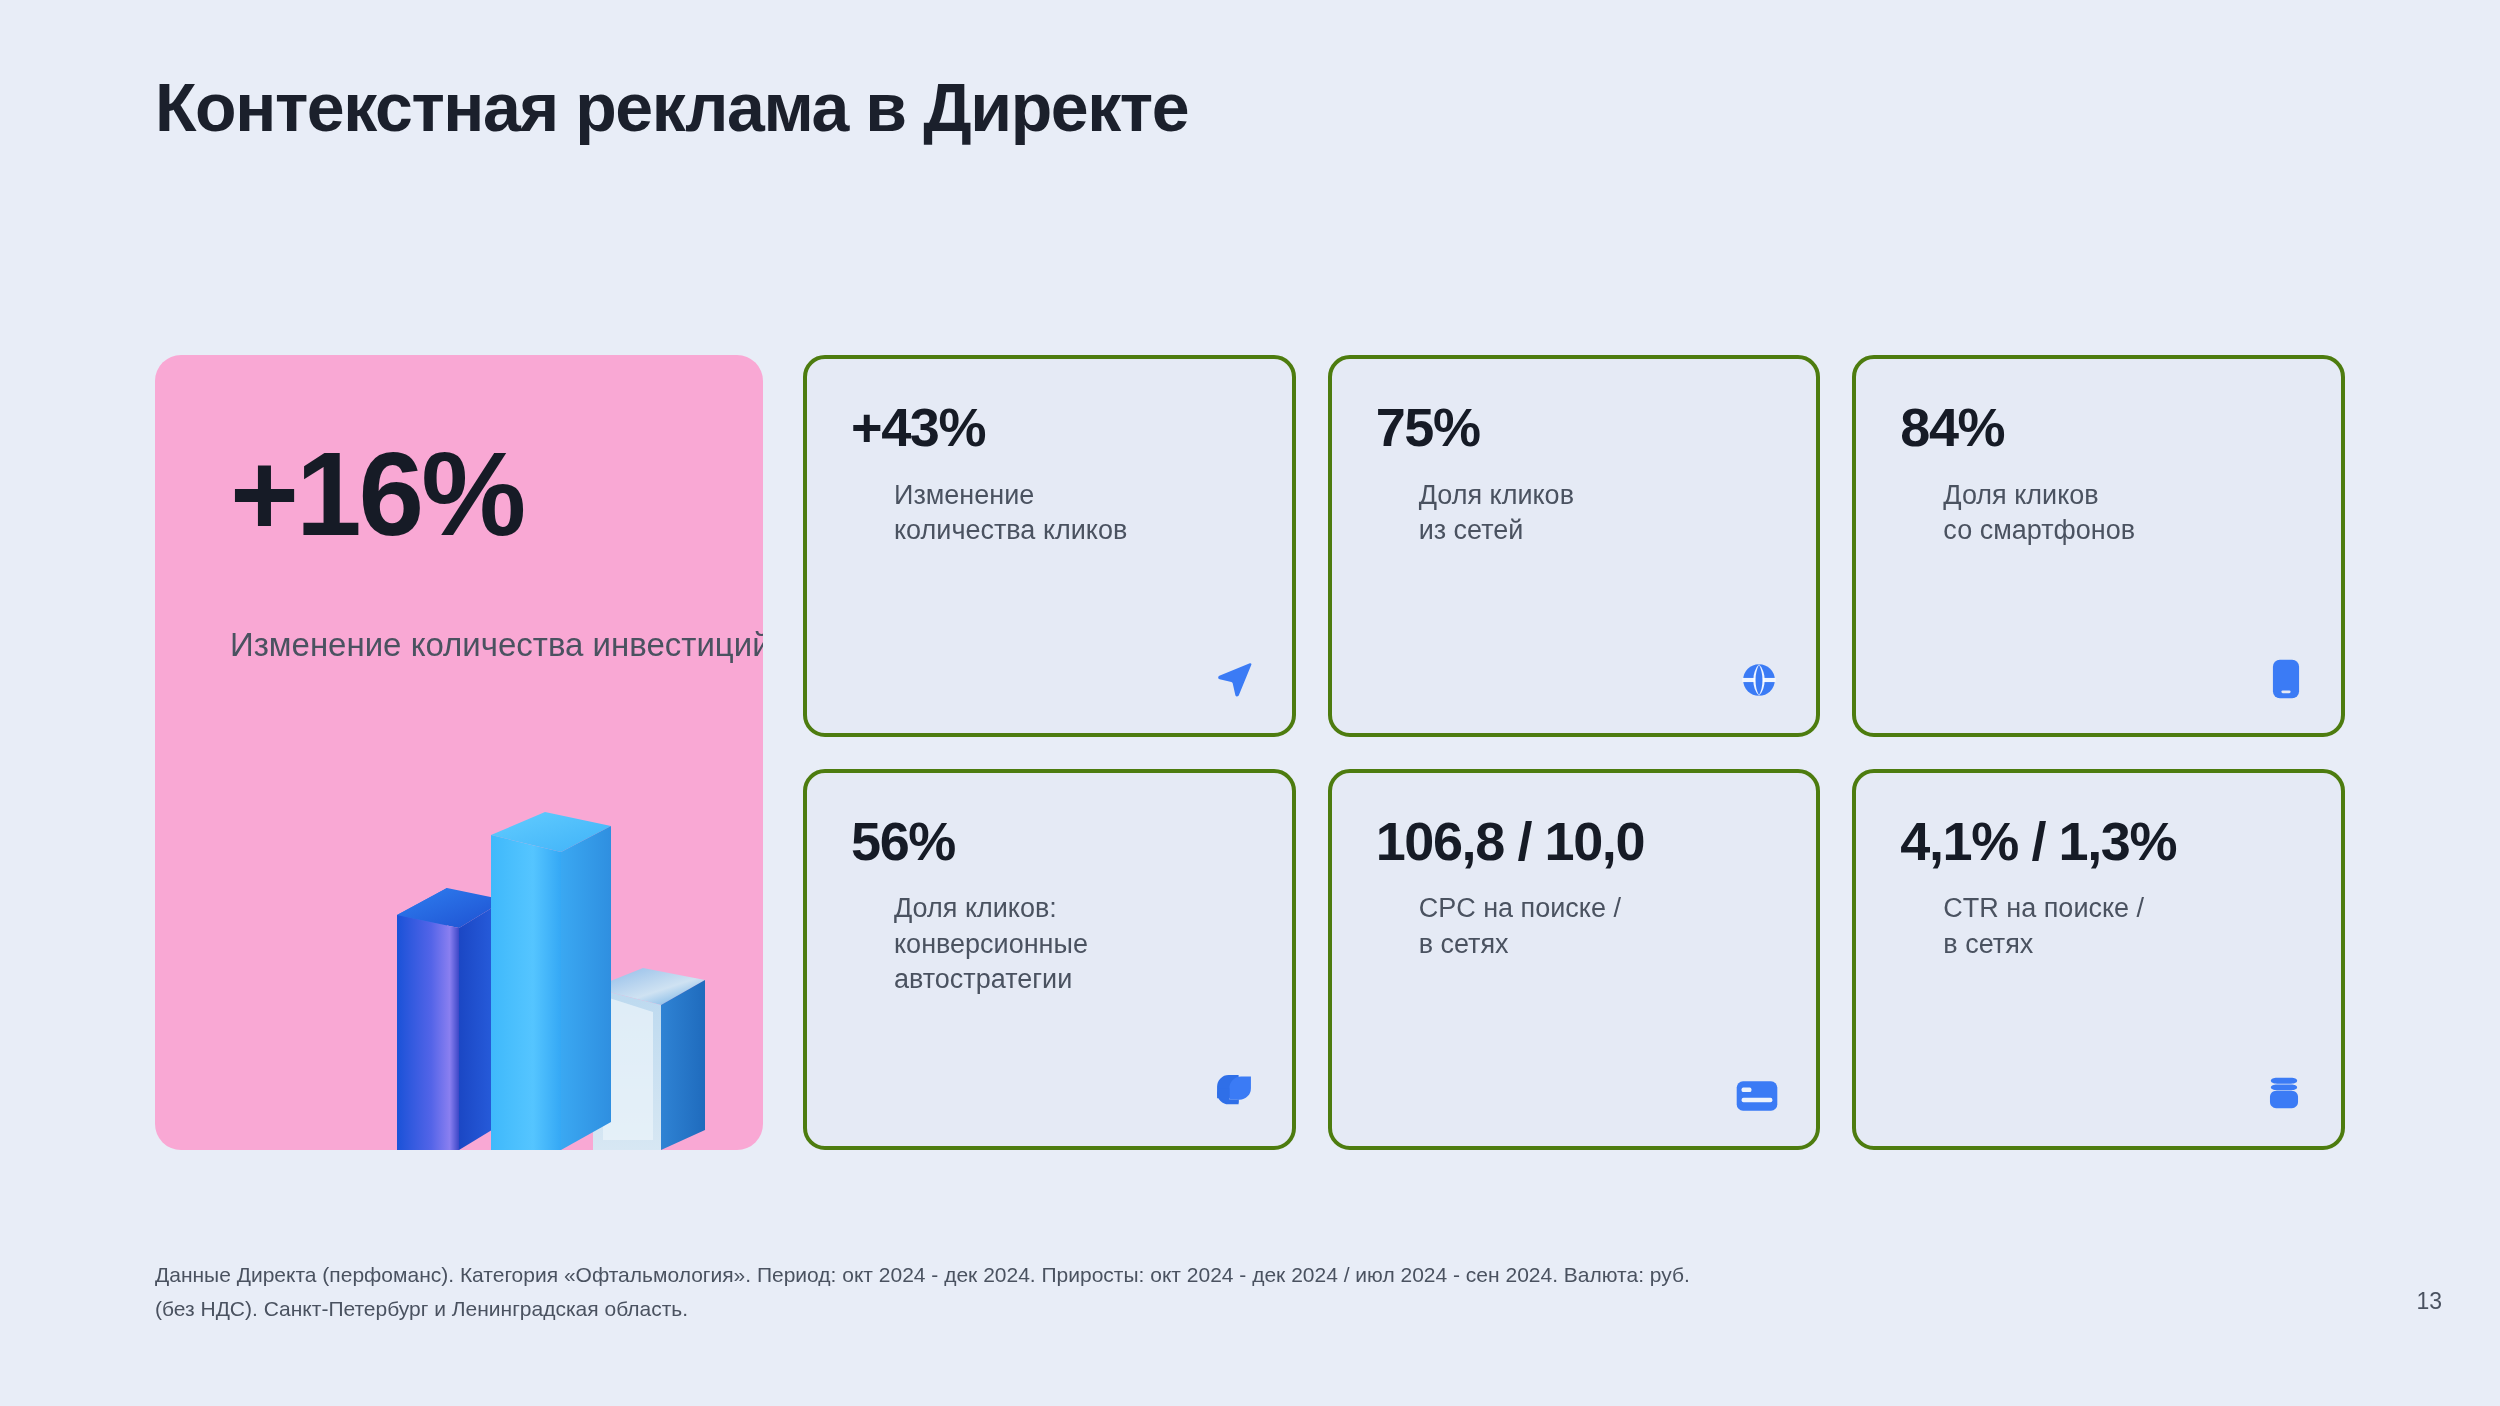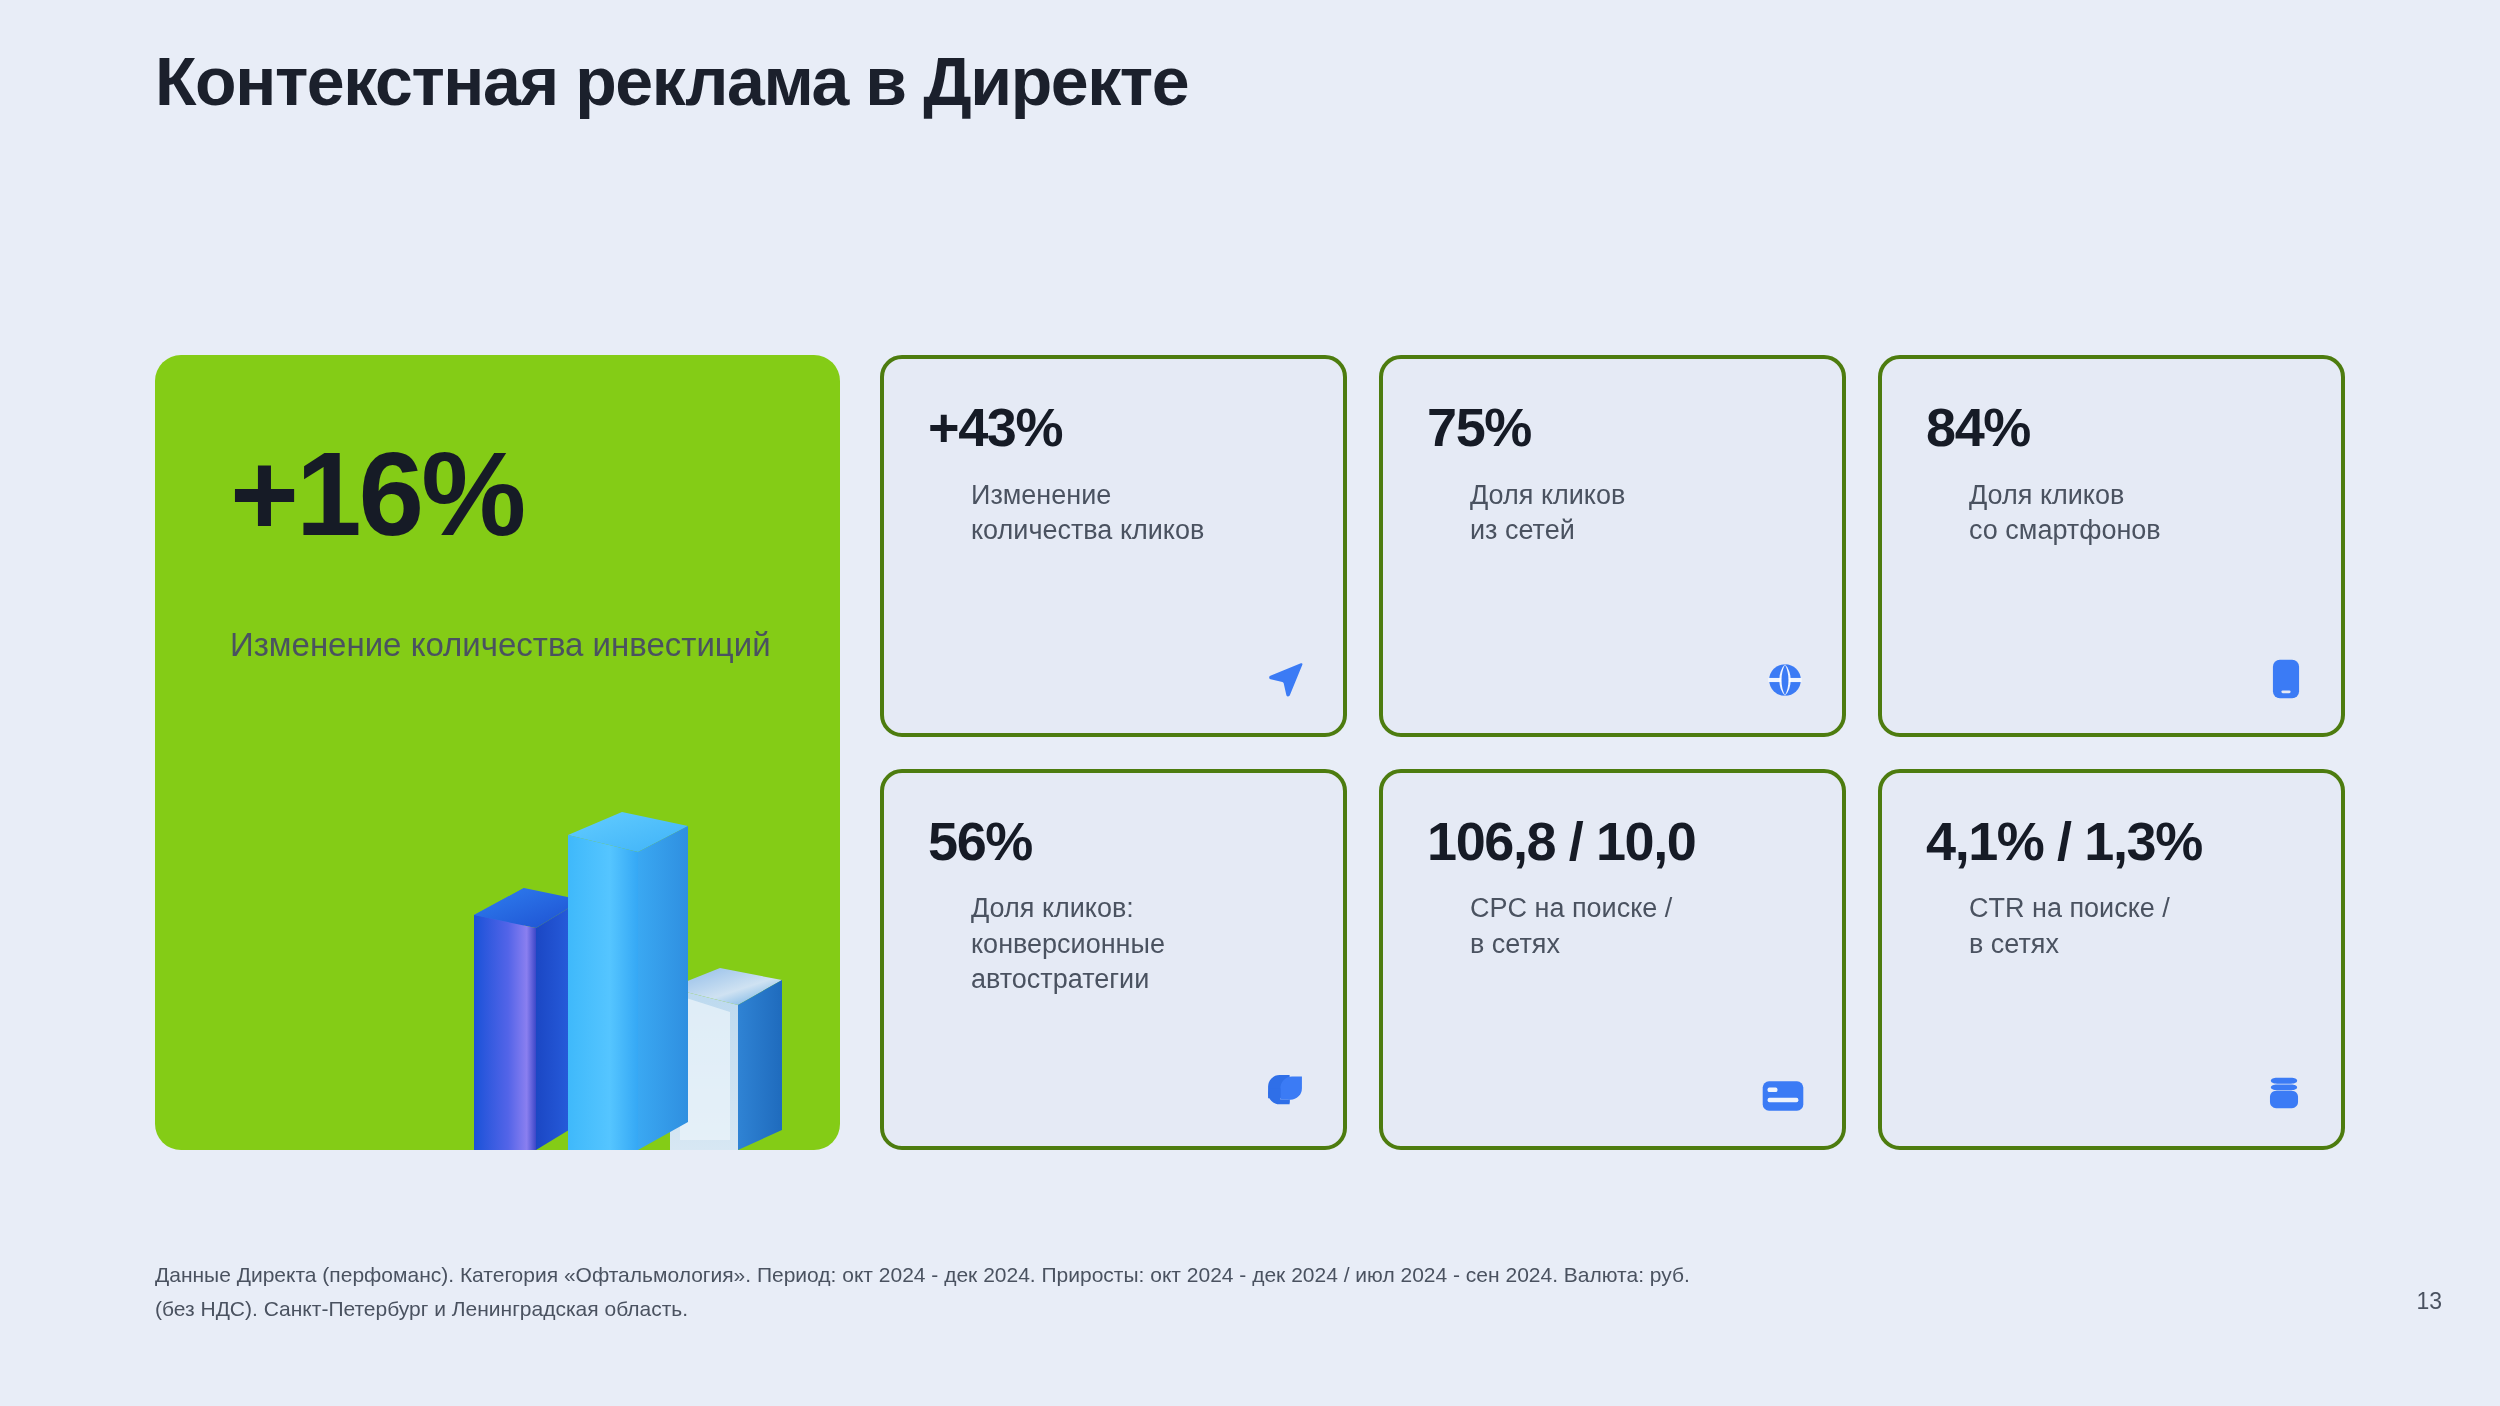--- a/index.html
+++ b/index.html
@@ -14,21 +14,21 @@
     background: #e8edf7;
     font-family: "Liberation Sans", "DejaVu Sans", sans-serif;
     color: #1b202c;
     position: relative;
   }
 
   
   .slide-title {
     position: absolute;
     left: 155px;
-    top: 44px;
+    top: 70px;
     font-size: 68px;
     font-weight: bold;
     letter-spacing: -1.4px;
     color: #1b202c;
     line-height: 1.1;
     white-space: nowrap;
   }
 
   
   .content {
@@ -36,23 +36,23 @@
     left: 155px;
     top: 355px;
     width: 2190px;
     height: 795px;
     display: flex;
     gap: 40px;
   }
 
   
   .hero-card {
-    width: 685px;
+    width: 608px;
     height: 795px;
-    background: #84cc16;
+    background: #f9a8d4;
     border-radius: 26px;
     position: relative;
     overflow: hidden;
     flex: none;
     text-decoration: underline;
   }
   .hero-value {
     position: absolute;
     left: 75px;
     top: 80px;

